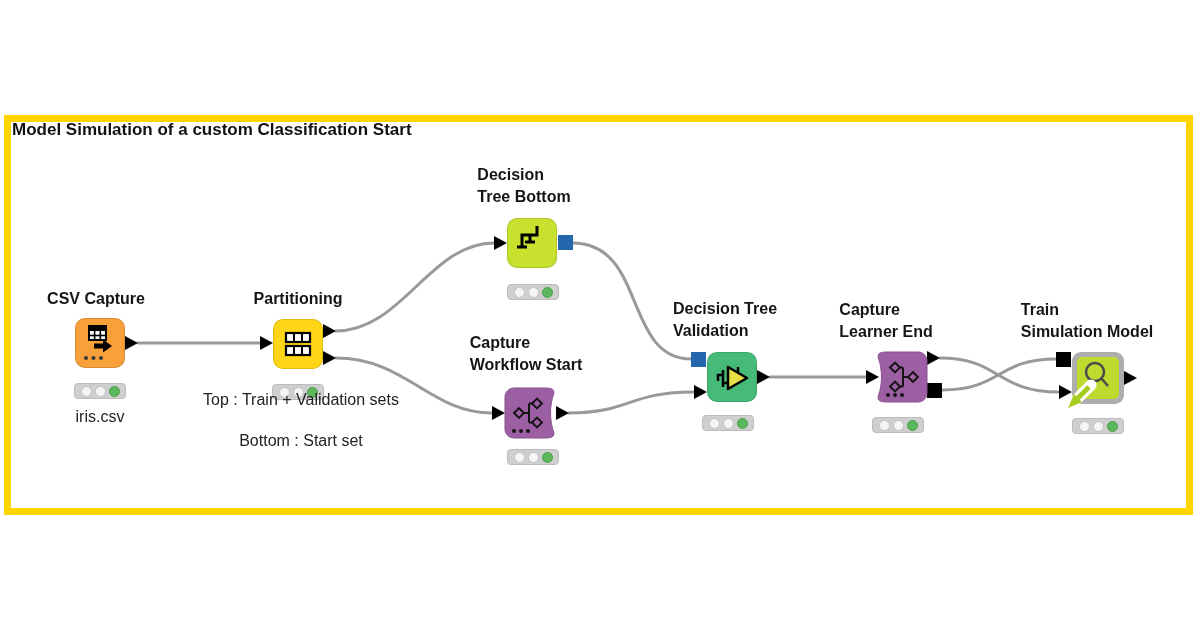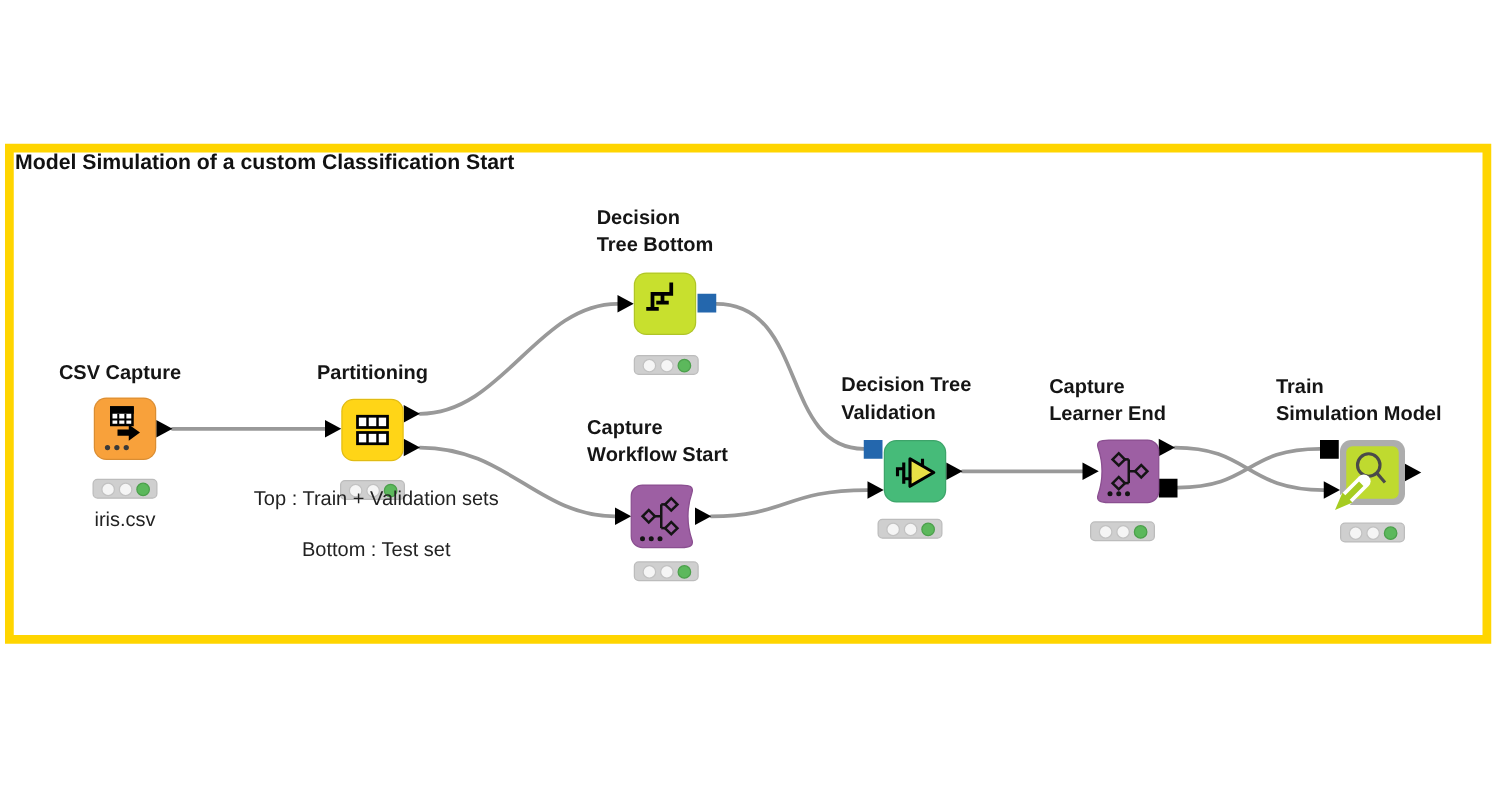--- a/index.html
+++ b/index.html
@@ -110,21 +110,21 @@
 </div>
 <div class="port-tri" style="left:260px;top:336px"></div>
 <div class="port-tri" style="left:323px;top:324px"></div>
 <div class="port-tri" style="left:323px;top:351px"></div>
 <div class="tl" style="left:272px;top:384px">
   <span class="dot"></span>
   <span class="dot"></span>
   <span class="dot on"></span>
 </div>
 <div class="node-caption" style="left:301px;top:390px">Top : Train + Validation sets</div>
-<div class="node-caption" style="left:301px;top:431px">Bottom : Test set</div>
+<div class="node-caption" style="left:301px;top:431px">Bottom : Start set</div>
 
 <div class="node-title" style="left:524px;top:164px">
   <div>Decision</div>
   <div>Tree Bottom</div>
 </div>
 <div class="node node-learner" style="left:507px;top:218px">
   <svg class="icon-svg" width="50" height="50" viewBox="0 0 50 50">
     <path d="M30,8 V17 H15 V29 M10,29 H20 M23,17 V24 M18,24 H28" stroke="#000" stroke-width="3" fill="none"></path>
   </svg>
 </div>

